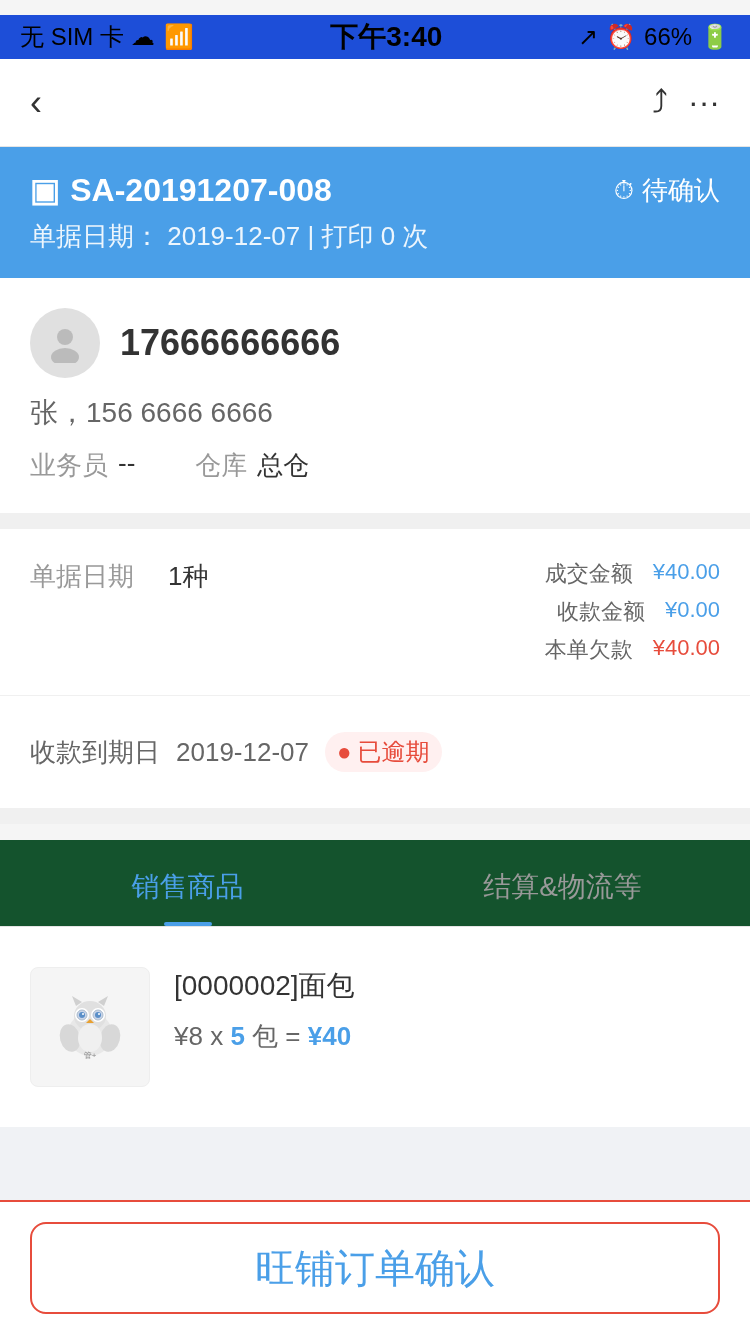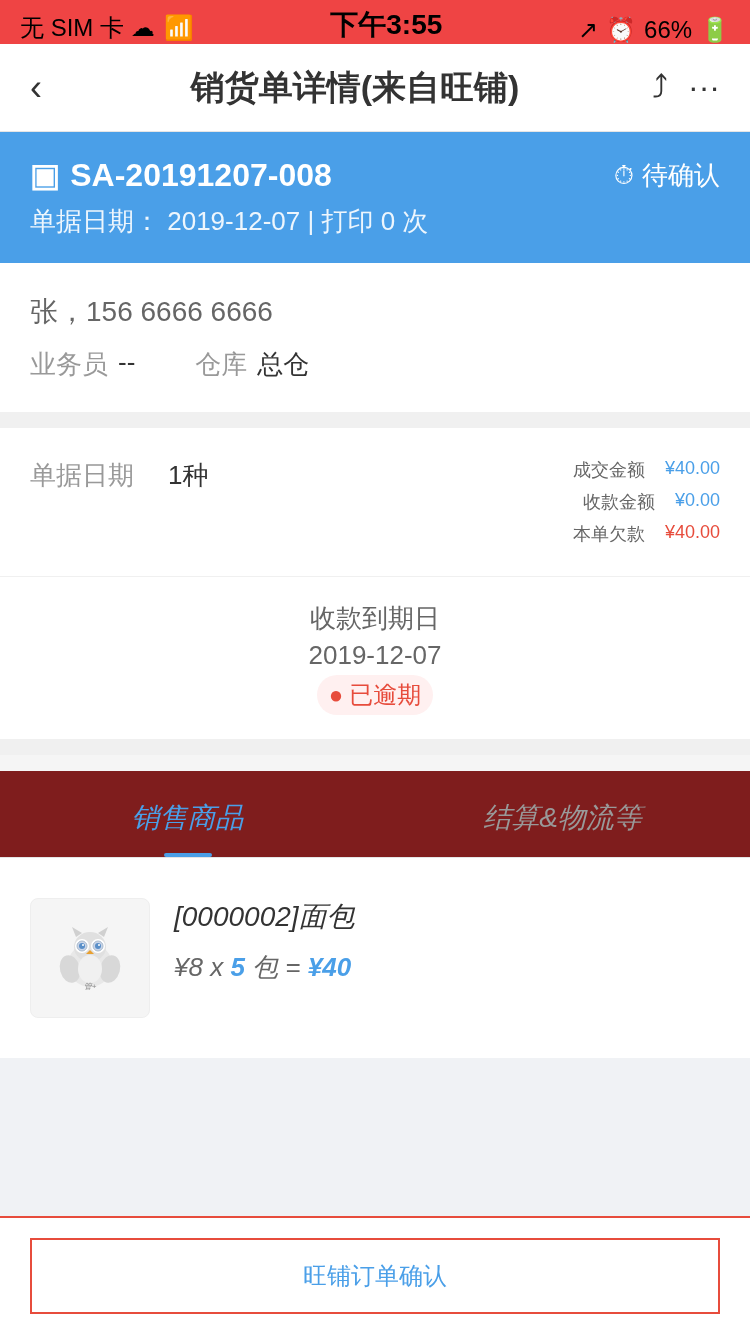--- a/index.html
+++ b/index.html
@@ -9,27 +9,28 @@
       min-height: 1334px;
       font-family: -apple-system, "PingFang SC", "Helvetica Neue", sans-serif;
       background: #f5f5f5;
       font-size: 28px;
       color: #333;
     }
 
     
     .status-bar {
       height: 44px;
-      background: #ef4444;
-      display: flex;
-      align-items: flex-end;
+      background: #1d4ed8;
+      display: flex;
+      align-items: center;
       justify-content: space-between;
       padding: 0 20px;
       font-size: 24px;
       color: #000;
+      margin-top: 15px;
     }
     .status-left { display: flex; align-items: center; gap: 10px; }
     .status-center { font-weight: 600; font-size: 28px; }
     .status-right { display: flex; align-items: center; gap: 8px; font-size: 24px; }
 
     
     .nav-bar {
       height: 88px;
       background: #fff;
       display: flex;
@@ -167,54 +168,52 @@
     .summary-right {
       display: flex;
       flex-direction: column;
       align-items: flex-end;
       gap: 8px;
     }
     .summary-item {
       display: flex;
       justify-content: space-between;
       gap: 20px;
-      font-size: 18px;
+      font-size: 22px;
     }
     .summary-item-label { color: #666; }
     .amount-blue { color: #4a9fe8; }
     .amount-red { color: #e74c3c; }
 
     
     .due-section {
       background: #fff;
-      padding: 24px 30px;
-      display: flex;
-      align-items: center;
-      gap: 4px;
+      padding: 36px 30px;
+      display: flex;
+      align-items: center;
+      gap: 16px;
       font-size: 26px;
       color: #666;
       border-top: 1px solid #f0f0f0;
-      flex-direction: column;
     }
     .overdue-badge {
       display: flex;
       align-items: center;
       gap: 6px;
       background: #fff0f0;
       color: #e74c3c;
       padding: 4px 12px;
       border-radius: 20px;
       font-size: 24px;
     }
 
     
     .tabs-section {
-      background: #7f1d1d;
+      background: #14532d;
       margin-top: 16px;
-      font-style: italic;
     }
     .tabs-header {
       display: flex;
       border-bottom: 1px solid #e5e5e5;
     }
     .tab-item {
       flex: 1;
       text-align: center;
       padding: 28px 0 20px;
       font-size: 28px;
@@ -287,53 +286,52 @@
       position: fixed;
       bottom: 0;
       left: 0;
       width: 750px;
       background: #fff;
       padding: 20px 30px;
       border-top: 2px solid #e74c3c;
     }
     .confirm-btn {
       width: 100%;
-      height: 76px;
+      height: 92px;
       background: #fff;
       border: 2px solid #e74c3c;
-      border-radius: 0;
-      font-size: 24px;
+      border-radius: 16px;
+      font-size: 40px;
       color: #4a9fe8;
       font-weight: 500;
       cursor: pointer;
       display: flex;
       align-items: center;
       justify-content: center;
     }
   </style>
 </head>
 <body>
 
 <div class="status-bar">
   <div class="status-left">
     <span>无 SIM 卡 ☁</span>
     <span>📶</span>
   </div>
-  <div class="status-center">下午3:55</div>
+  <div class="status-center">下午3:40</div>
   <div class="status-right">
     <span>↗</span>
     <span>⏰</span>
     <span>66%</span>
     <span>🔋</span>
   </div>
 </div>
 
 <div class="nav-bar">
   <div class="nav-back">‹</div>
-  <div class="nav-title">销货单详情(来自旺铺)</div>
   <div class="nav-actions">
     <span class="nav-icon">⤴</span>
     <span class="nav-icon">···</span>
   </div>
 </div>
 
 <div class="order-header">
   <div class="order-header-top">
     <div class="order-number">
       <span>▣</span>
@@ -345,20 +343,29 @@
     </div>
   </div>
   <div class="order-date">
     <span>单据日期：</span>
     <span>2019-12-07</span>
     <span>| 打印 0 次</span>
   </div>
 </div>
 
 <div class="customer-section">
+  <div class="customer-header">
+    <div class="customer-avatar">
+      <svg width="40" height="40" viewBox="0 0 40 40" fill="none">
+        <circle cx="20" cy="14" r="8" fill="#bbb"></circle>
+        <ellipse cx="20" cy="34" rx="14" ry="9" fill="#bbb"></ellipse>
+      </svg>
+    </div>
+    <div class="customer-phone">17666666666</div>
+  </div>
   <div class="customer-name">张，156 6666 6666</div>
   <div class="customer-meta">
     <div class="meta-item">
       <span class="meta-label">业务员</span>
       <span class="meta-value">--</span>
     </div>
     <div class="meta-item">
       <span class="meta-label">仓库</span>
       <span class="meta-value">总仓</span>
     </div>

